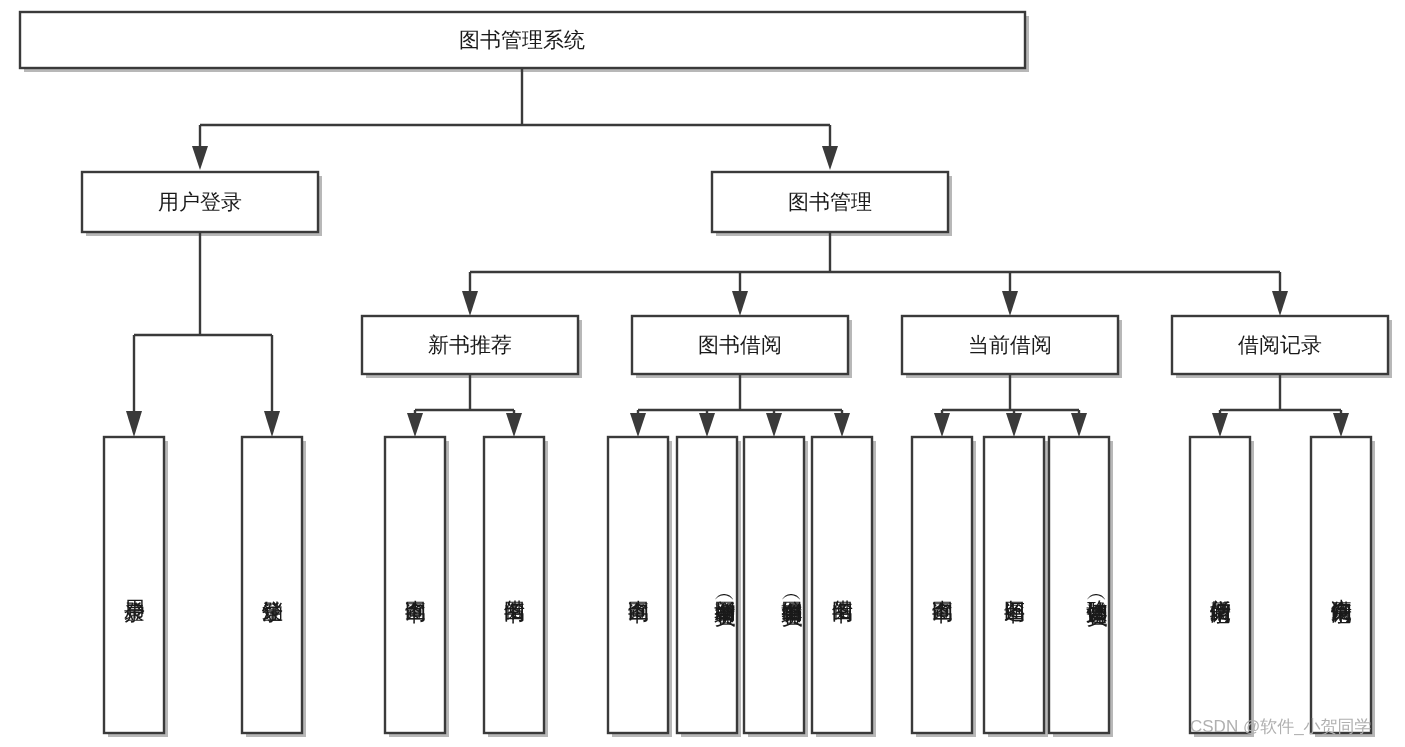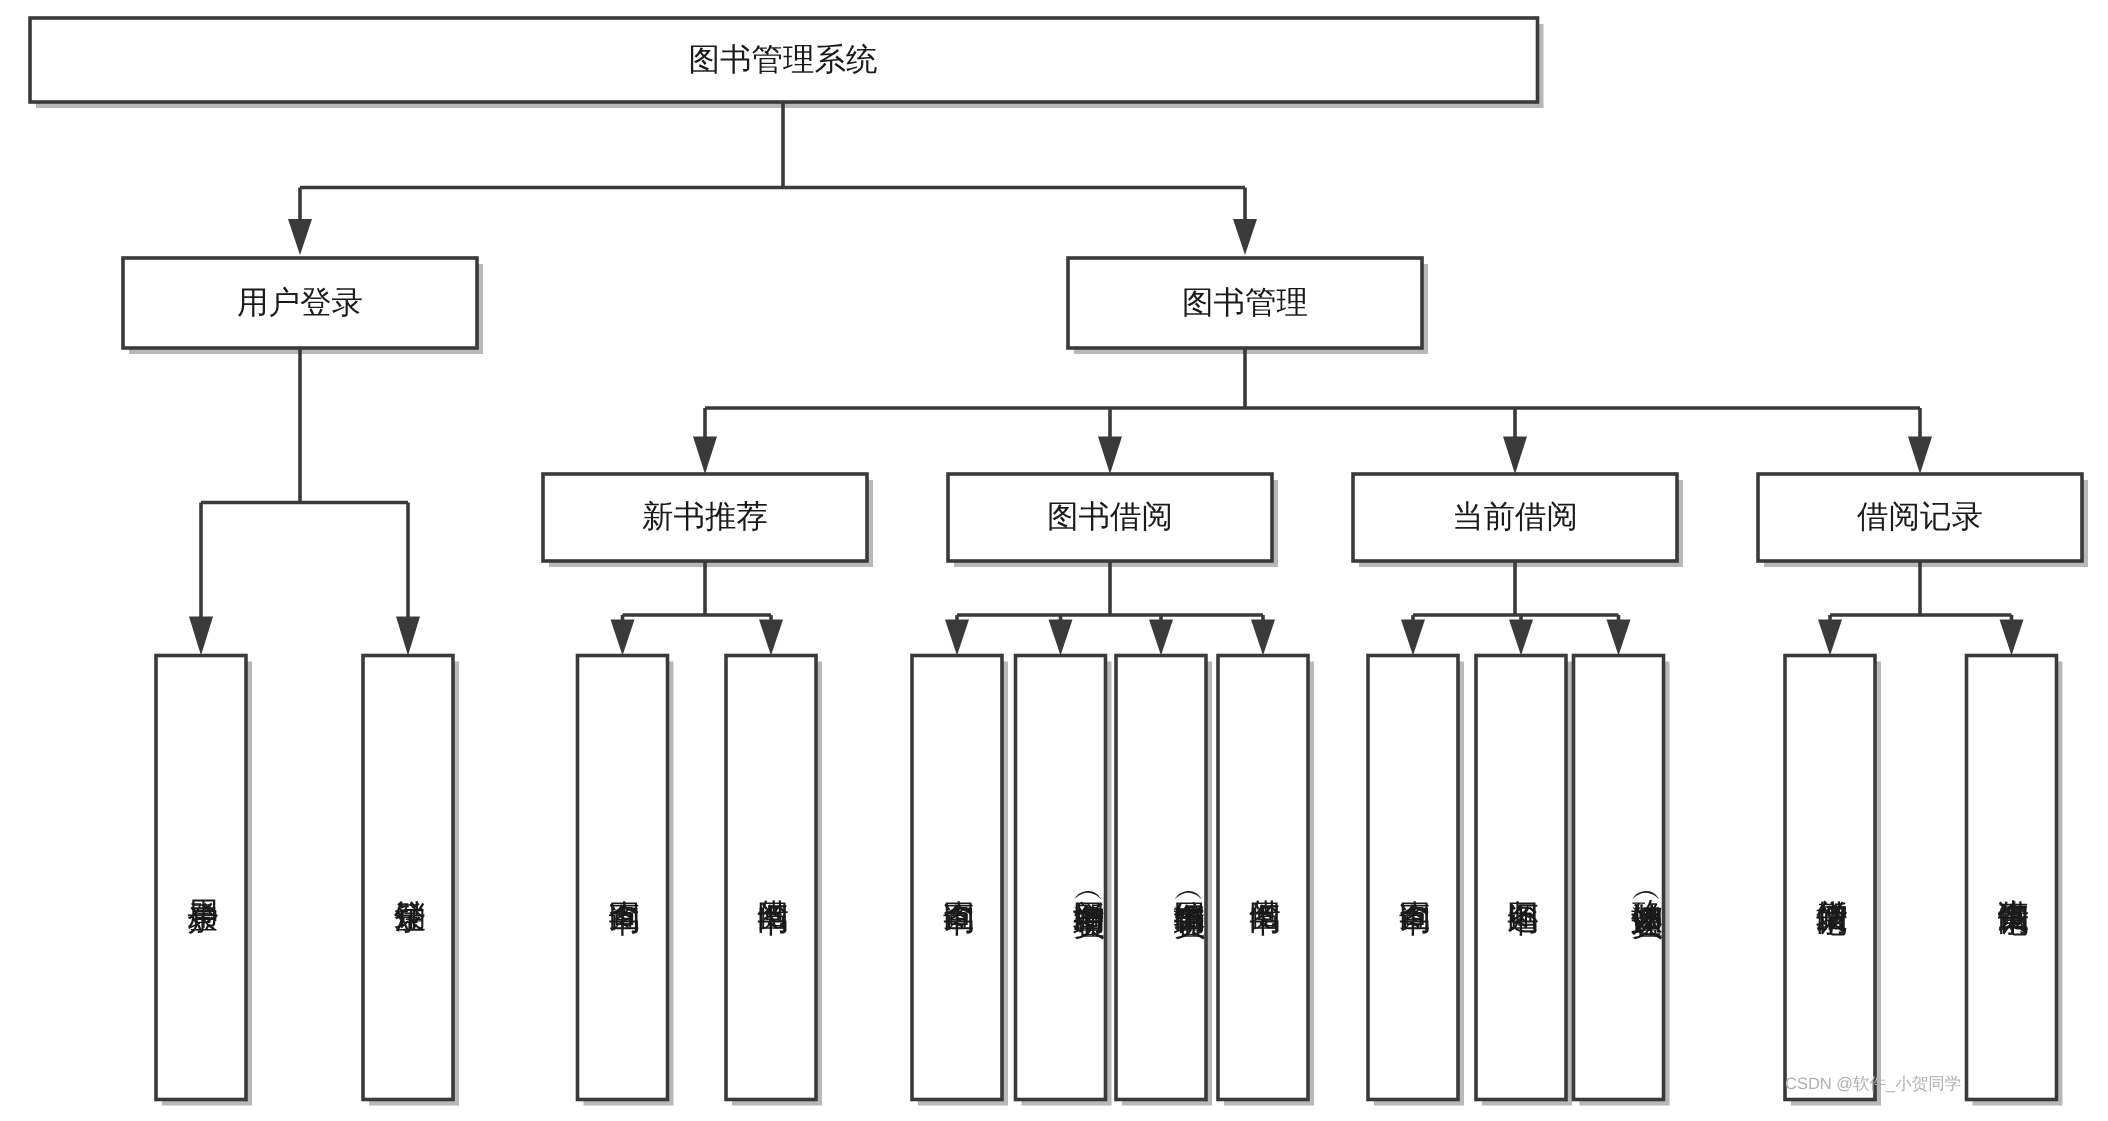--- a/index.html
+++ b/index.html
@@ -65,21 +65,21 @@
     display: flex;
     align-items: center;
     justify-content: center;
     text-align: center;
     white-space: nowrap;
     pointer-events: none;
   }
   .watermark {
     position: absolute;
     font-family: "Liberation Sans", "DejaVu Sans", sans-serif;
-    font-size: 11px;
+    font-size: 17px;
     color: #b0b0b0;
     white-space: nowrap;
     left: 1190px;
     top: 715px;
   }
 </style>
 </head>
 <body>
 
 <div id="diagram-root">

